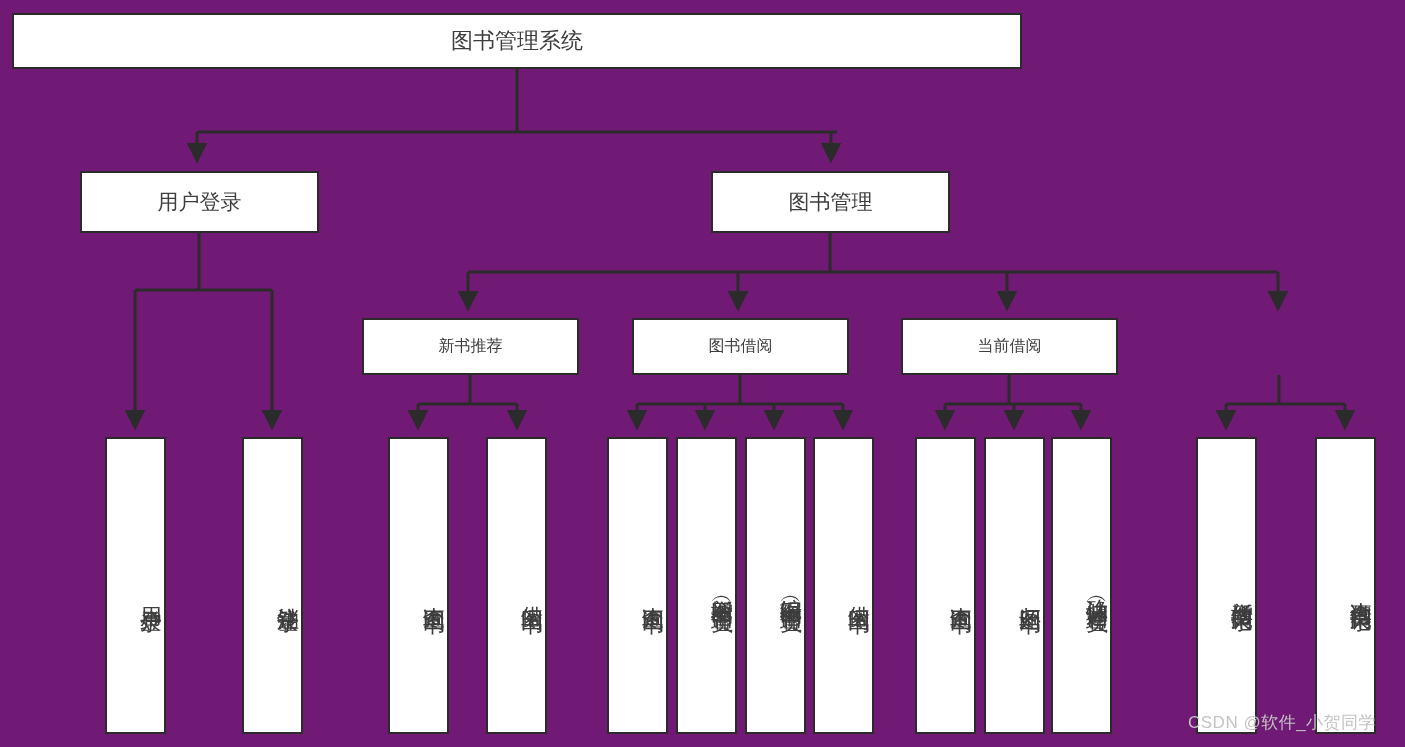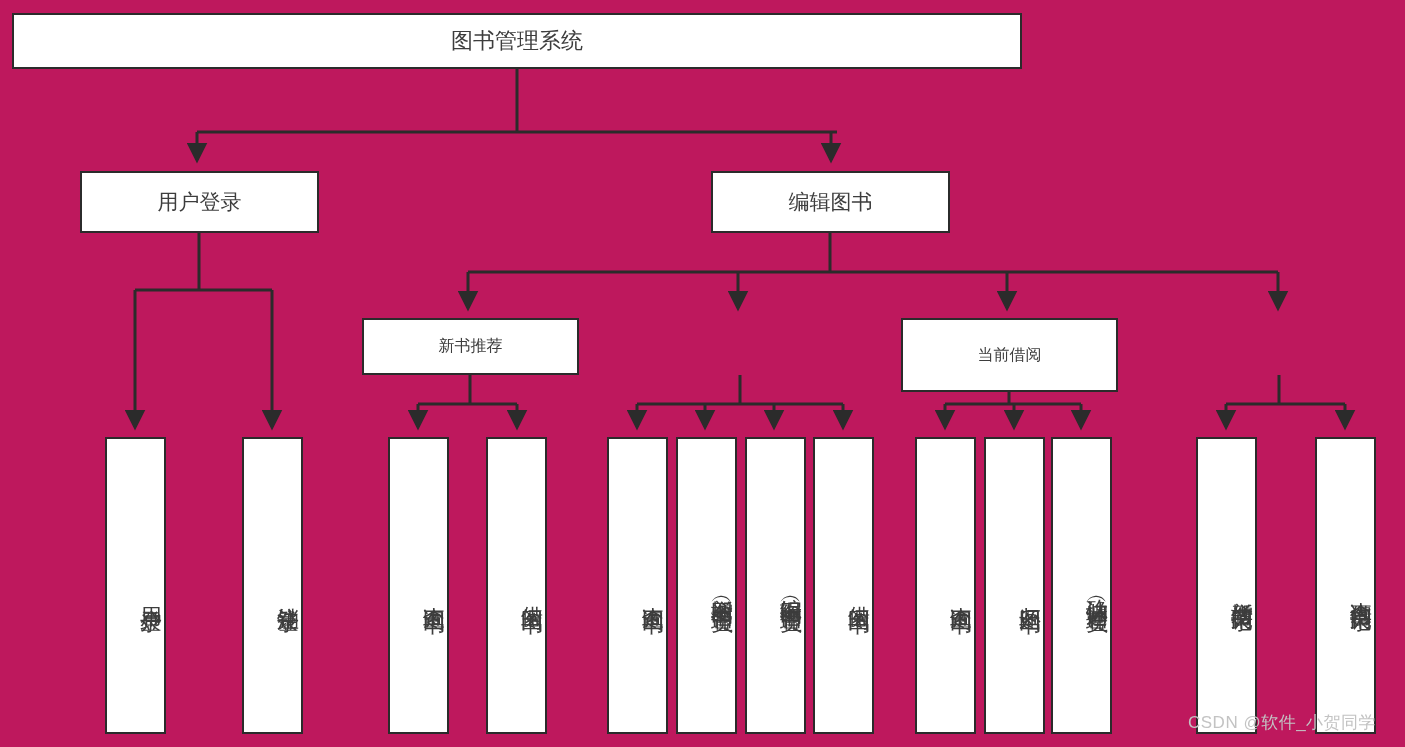--- a/index.html
+++ b/index.html
@@ -1,20 +1,20 @@
 <!DOCTYPE html>
 <html><head>
 <meta charset="utf-8">
 <style>
   html,body{margin:0;padding:0;background:#ffffff;}
   body{
     font-family:"Liberation Sans","DejaVu Sans",sans-serif;
     width:1405px;height:747px;overflow:hidden;position:relative;
   }
-  #stage{position:relative;width:1405px;height:747px;background:#be185d;}
+  #stage{position:relative;width:1405px;height:747px;background:#701a75;}
   svg#wires{position:absolute;left:0;top:0;width:1405px;height:747px;}
 
   .node{
     position:absolute;
     box-sizing:border-box;
     background:#ffffff;
     border:2px solid #2b2b2b;
     display:flex;align-items:center;justify-content:center;
     color:#3d3d3d;
     line-height:1.18;
@@ -102,27 +102,30 @@
   </svg>
 
   <div class="node root" style="left:12px;top:13px;width:1010px;height:56px;">
     <span class="lbl">图书管理系统</span>
   </div>
 
   <div class="node lvl1" style="left:80px;top:171px;width:239px;height:62px;">
     <span class="lbl">用户登录</span>
   </div>
   <div class="node lvl1" style="left:711px;top:171px;width:239px;height:62px;">
-    <span class="lbl">编辑图书</span>
+    <span class="lbl">图书管理</span>
   </div>
 
   <div class="node lvl2" style="left:362px;top:318px;width:217px;height:57px;">
     <span class="lbl">新书推荐</span>
   </div>
-  <div class="node lvl2" style="left:901px;top:318px;width:217px;height:74px;">
+  <div class="node lvl2" style="left:632px;top:318px;width:217px;height:57px;">
+    <span class="lbl">图书借阅</span>
+  </div>
+  <div class="node lvl2" style="left:901px;top:318px;width:217px;height:57px;">
     <span class="lbl">当前借阅</span>
   </div>
 
   <div class="node leaf" style="left:105px;top:437px;width:61px;height:297px;">
     <span class="lbl">用户登录</span>
   </div>
   <div class="node leaf" style="left:242px;top:437px;width:61px;height:297px;">
     <span class="lbl">注销登录</span>
   </div>
 

